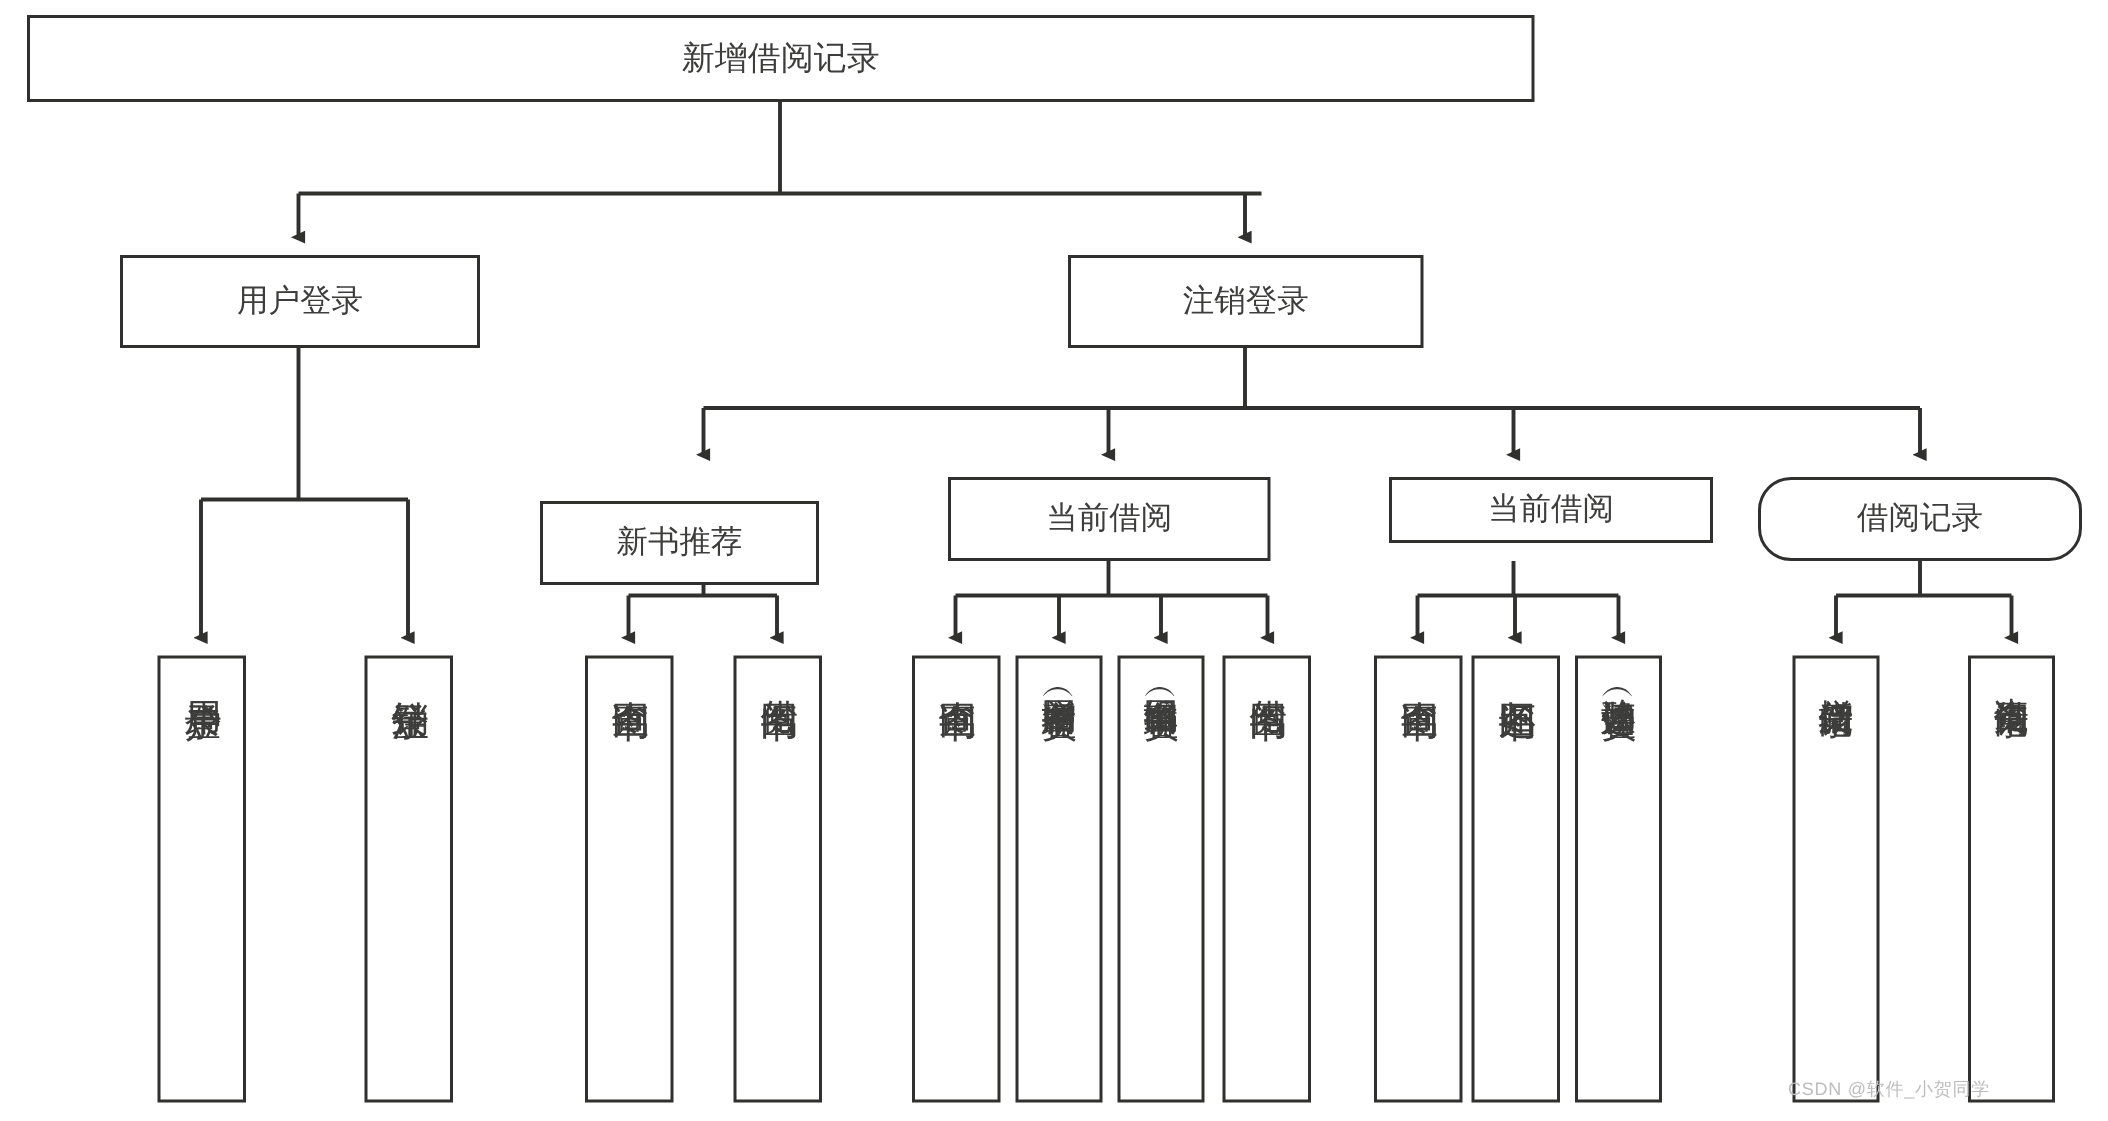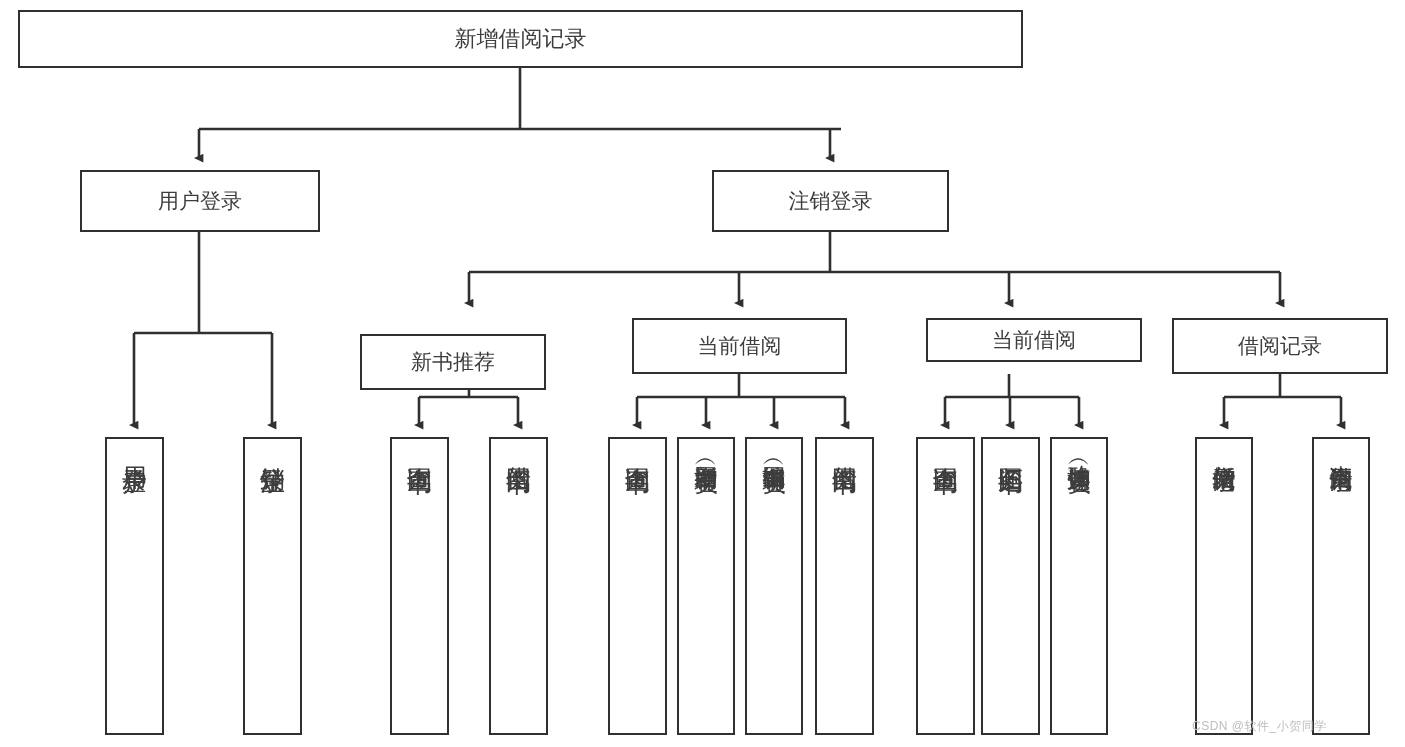--- a/index.html
+++ b/index.html
@@ -145,21 +145,21 @@
 
   <div class="node horiz" style="left:360px; top:334px; width:186px; height:56px;">
     <span class="label">新书推荐</span>
   </div>
   <div class="node horiz" style="left:632px; top:318px; width:215px; height:56px;">
     <span class="label">当前借阅</span>
   </div>
   <div class="node horiz" style="left:926px; top:318px; width:216px; height:44px;">
     <span class="label">当前借阅</span>
   </div>
-  <div class="node horiz" style="left:1172px; top:318px; width:216px; height:56px;">
+  <div class="node horiz" style="left:1172px; top:318px; width:216px; height:56px;border-radius:22px;">
     <span class="label">借阅记录</span>
   </div>
 
   <div class="node vert" style="left:105px; top:437px; width:59px; height:298px;">
     <span class="label">用户登录</span>
   </div>
   <div class="node vert" style="left:243px; top:437px; width:59px; height:298px;">
     <span class="label">注销登录</span>
   </div>
 

